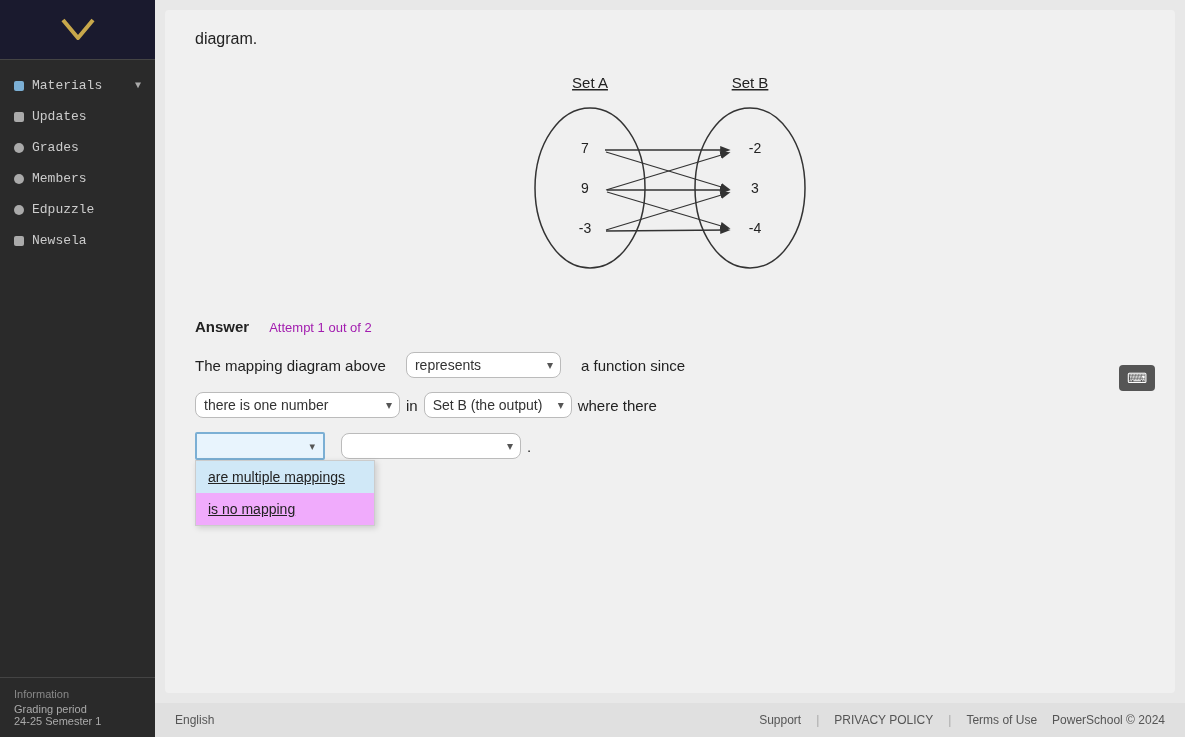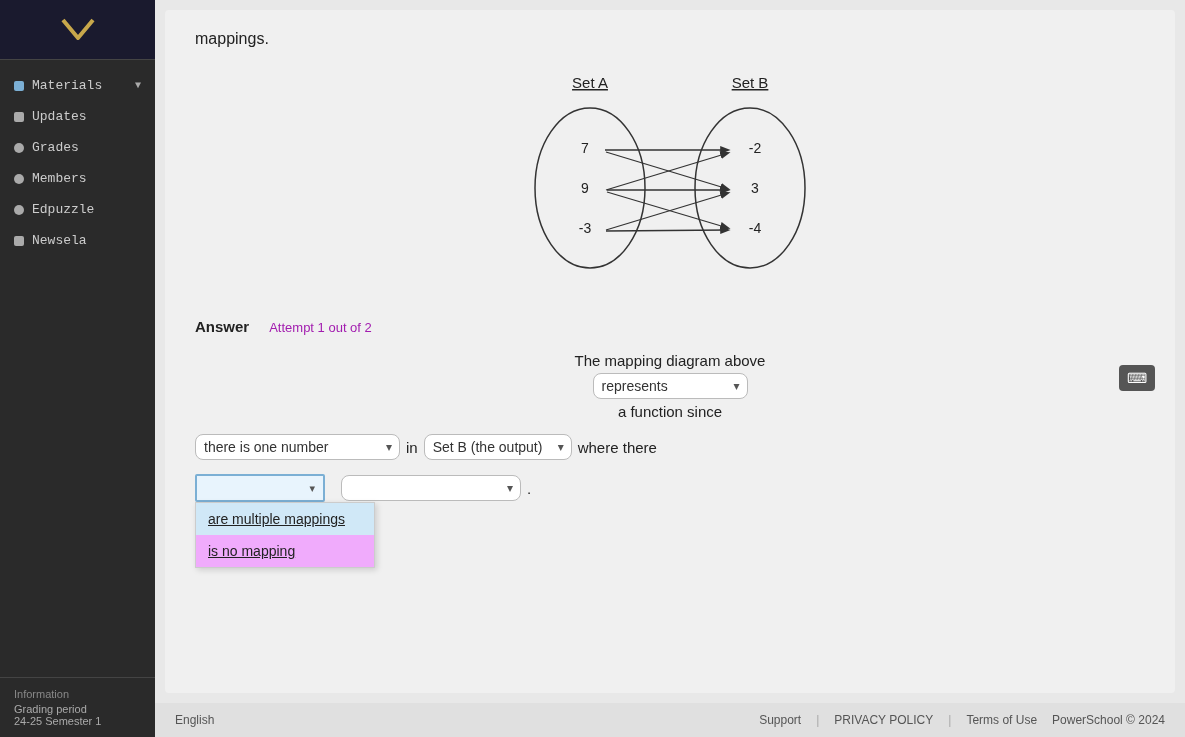--- a/index.html
+++ b/index.html
@@ -130,25 +130,24 @@
     }
     .keyboard-icon-inner {
       color: #fff;
       font-size: 14px;
     }
 
     .question-line {
       display: flex;
       align-items: center;
       flex-wrap: wrap;
-      gap: 4px;
+      gap: 20px;
       font-size: 15px;
       color: #222;
       margin-bottom: 14px;
-      flex-direction: column;
     }
 
     .dropdown {
       position: relative;
       display: inline-flex;
       align-items: center;
     }
     .dropdown select {
       appearance: none;
       border: 1px solid #bbb;
@@ -296,21 +295,21 @@
     <div class="label">Information</div>
     <div>Grading period</div>
     <div>24-25 Semester 1</div>
   </div>
 </div>
 
 <div class="outer">
   <div class="main">
     <div class="content-area">
 
-      <div class="function-title">mappings.</div>
+      <div class="function-title">diagram.</div>
 
       <div class="diagram-container">
         <svg width="380" height="220">
 
           <text x="110" y="20" text-anchor="middle" text-decoration="underline" font-size="15" font-family="Arial" fill="#222">Set A</text>
 
           <text x="270" y="20" text-anchor="middle" text-decoration="underline" font-size="15" font-family="Arial" fill="#222">Set B</text>
 
           <ellipse cx="110" cy="120" rx="55" ry="80" fill="none" stroke="#333" stroke-width="1.5"></ellipse>
 

